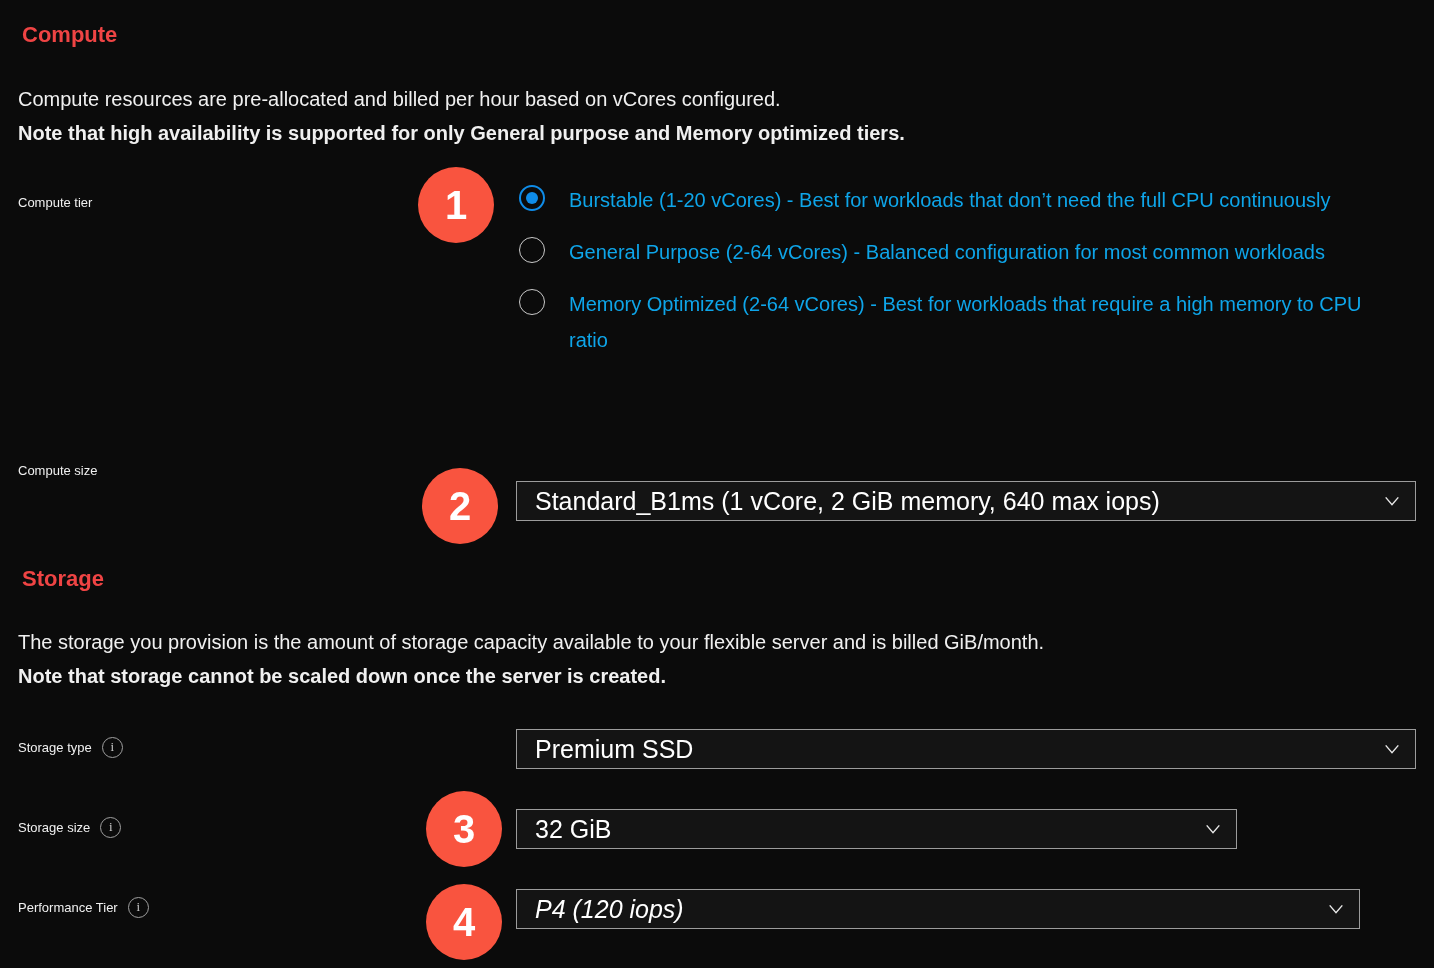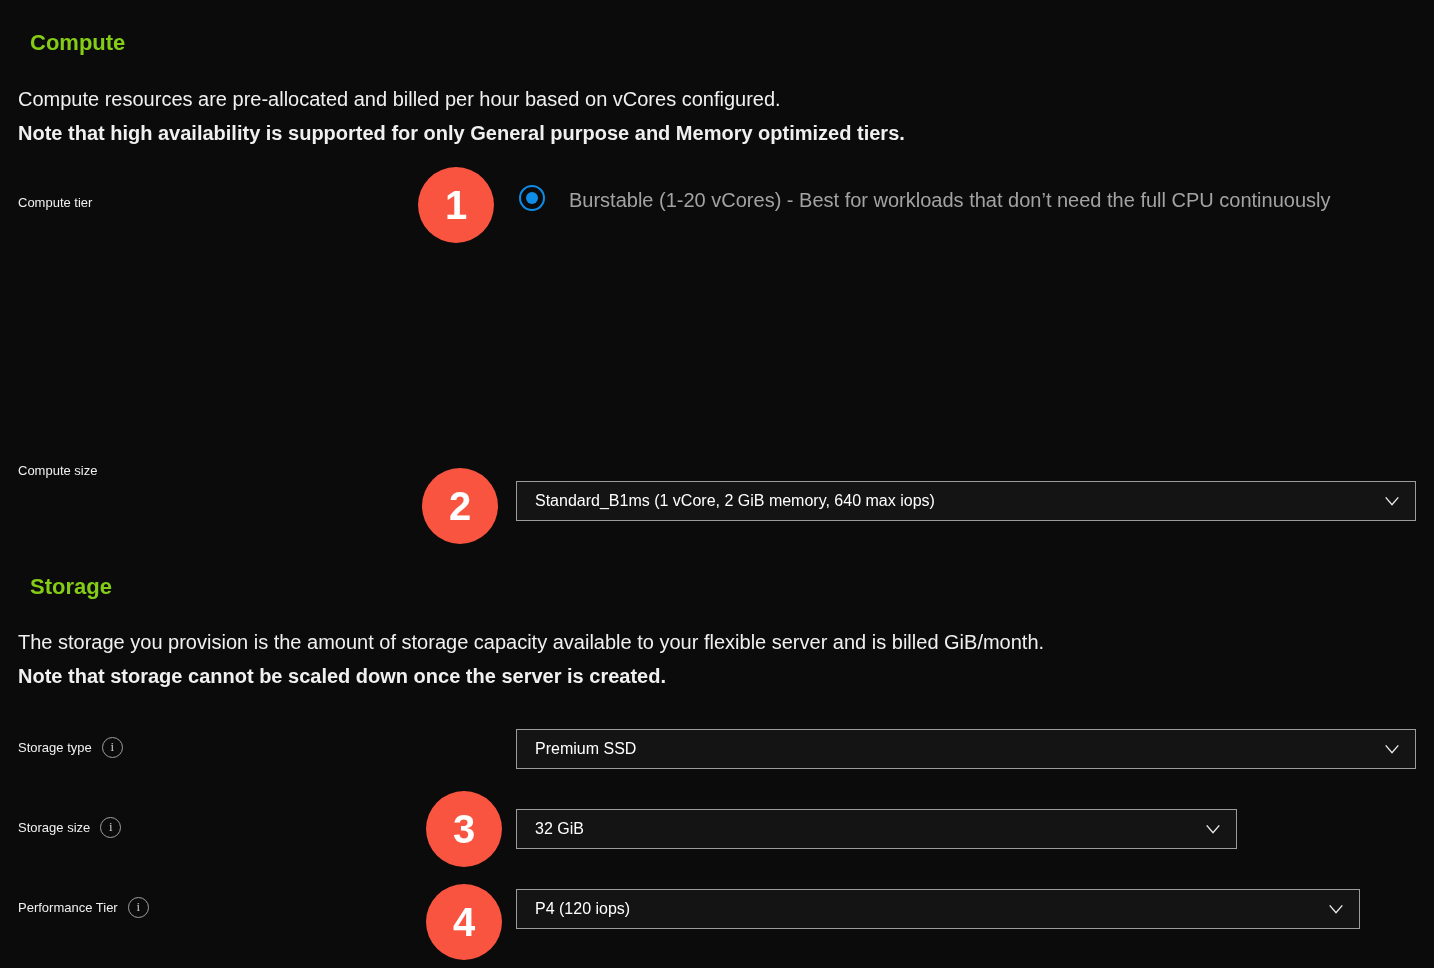--- a/index.html
+++ b/index.html
@@ -19,22 +19,22 @@
     position: relative;
     width: 1434px;
     height: 968px;
     padding: 0;
     box-sizing: border-box;
   }
 
   .section-title {
     font-size: 22px;
     font-weight: bold;
-    color: #84cc16;
-    margin: 12px;
+    color: #ef4444;
+    margin: 4px;
     position: absolute;
   }
   #compute-title { left: 18px; top: 18px; }
   #storage-title { left: 18px; top: 562px; }
 
   .desc {
     position: absolute;
     font-size: 20px;
     color: #f0f0f0;
     line-height: 34px;
@@ -113,49 +113,49 @@
     left: 50%; top: 50%;
     width: 12px; height: 12px;
     margin-left: -6px; margin-top: -6px;
     border-radius: 50%;
     background: #0f8ce8;
   }
   .radio-label {
     margin-left: 24px;
     font-size: 20px;
     line-height: 36px;
-    color: #a3a3a3;
+    color: #0ea5e9;
     max-width: 800px;
   }
 
   
   .dropdown {
     position: absolute;
     height: 40px;
     background: #141414;
     border: 1px solid #9c9c9c;
     box-sizing: border-box;
     display: flex;
     align-items: center;
     padding-left: 18px;
-    font-size: 16px;
+    font-size: 25px;
     color: #ffffff;
   }
   .dropdown .chev {
     position: absolute;
     right: 14px;
     top: 50%;
     transform: translateY(-50%);
     width: 18px;
     height: 18px;
   }
   #dd-compute-size { left: 516px; top: 481px; width: 900px; }
   #dd-storage-type { left: 516px; top: 729px; width: 900px; }
   #dd-storage-size { left: 516px; top: 809px; width: 721px; }
-  #dd-performance-tier { left: 516px; top: 889px; width: 844px; }
+  #dd-performance-tier { left: 516px; top: 889px; width: 844px; font-style: italic; }
 
   
   .badge {
     position: absolute;
     width: 76px;
     height: 76px;
     border-radius: 50%;
     background: #f9543f;
     color: #ffffff;
     font-size: 40px;
@@ -179,20 +179,28 @@
   <div class="desc" id="compute-desc1">Compute resources are pre-allocated and billed per hour based on vCores configured.</div>
   <div class="desc" id="compute-desc2">Note that high availability is supported for only General purpose and Memory optimized tiers.</div>
 
   <div class="field-label" id="label-compute-tier">Compute tier</div>
 
   <div class="radio-group">
     <div class="radio-row selected">
       <span class="radio-outer"></span>
       <span class="radio-label">Burstable (1-20 vCores) - Best for workloads that don’t need the full CPU continuously</span>
     </div>
+    <div class="radio-row">
+      <span class="radio-outer"></span>
+      <span class="radio-label">General Purpose (2-64 vCores) - Balanced configuration for most common workloads</span>
+    </div>
+    <div class="radio-row">
+      <span class="radio-outer"></span>
+      <span class="radio-label">Memory Optimized (2-64 vCores) - Best for workloads that require a high memory to CPU ratio</span>
+    </div>
   </div>
 
   <div class="field-label" id="label-compute-size">Compute size</div>
   <div class="dropdown" id="dd-compute-size">
     <span>Standard_B1ms (1 vCore, 2 GiB memory, 640 max iops)</span>
     <svg class="chev" viewBox="0 0 20 20">
       <polyline points="3,6 10,14 17,6" fill="none" stroke="#e8e8e8" stroke-width="1.6"></polyline>
     </svg>
   </div>
 

